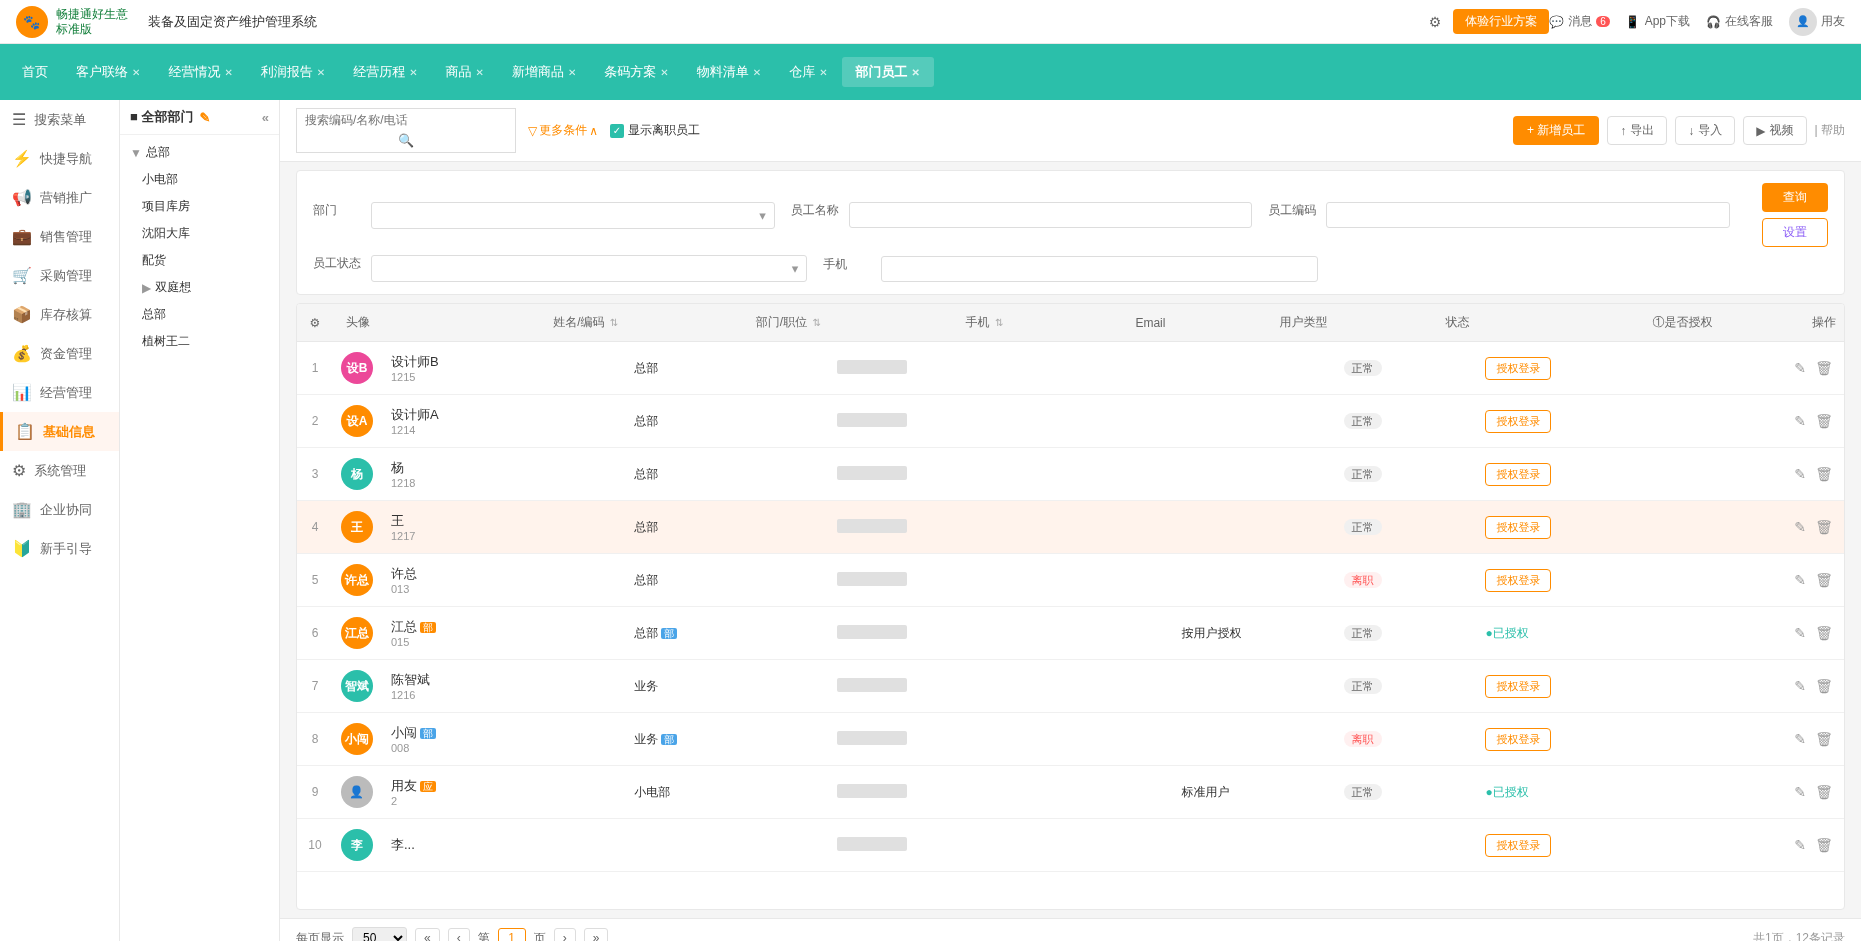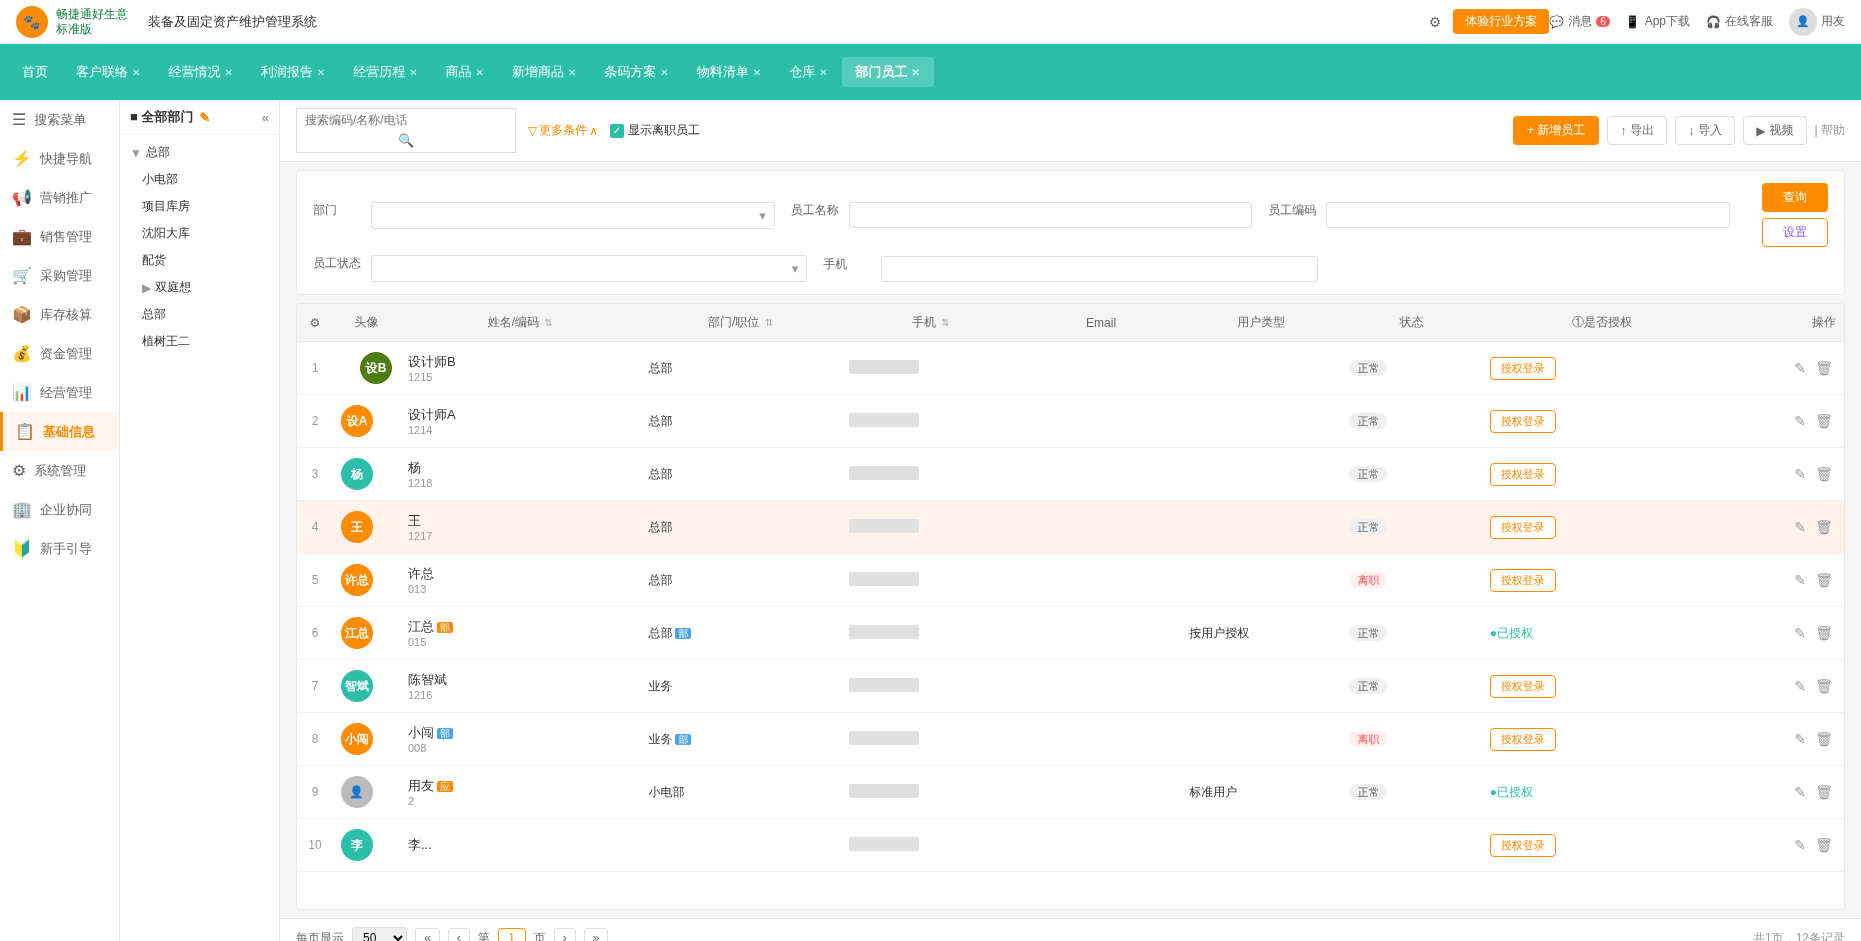--- a/index.html
+++ b/index.html
@@ -88,21 +88,21 @@
     }
     .form-select-wrap { display: flex; align-items: center; border: 1px solid #ddd; border-radius: 3px; padding: 5px 8px; flex: 1; justify-content: space-between; cursor: pointer; }
     .form-actions { display: flex; flex-direction: column; gap: 6px; margin-left: 16px; }
     .btn-search { background: #ff8c00; color: #fff; border: none; border-radius: 4px; padding: 6px 20px; font-size: 12px; cursor: pointer; }
     .btn-setting { background: #fff; color: #8b5cf6; border: 1px solid #ff8c00; border-radius: 4px; padding: 5px 20px; font-size: 12px; cursor: pointer; text-align: center; }
 
     
     .table-wrap { flex: 1; overflow-y: auto; background: #fff; margin: 0 16px 8px; border: 1px solid #e8e8e8; border-radius: 4px; }
     table { width: 100%; border-collapse: collapse; font-size: 12px; }
     thead tr { background: #f5f5f5; }
-    th { padding: 10px 8px; text-align: center; color: #666; font-weight: normal; border-bottom: 1px solid #e8e8e8; white-space: nowrap; }
+    th { padding: 10px 8px; text-align: right; color: #666; font-weight: normal; border-bottom: 1px solid #e8e8e8; white-space: nowrap; }
     td { padding: 10px 8px; border-bottom: 1px solid #f0f0f0; vertical-align: middle; }
     tr.row-highlight td { background: #fff3ec; }
     .avatar-circle {
       width: 32px; height: 32px; border-radius: 50%;
       display: flex; align-items: center; justify-content: center;
       color: #fff; font-size: 12px; font-weight: bold; flex-shrink: 0;
     }
     .name-code { display: flex; flex-direction: column; }
     .name-text { font-size: 13px; color: #333; }
     .code-text { font-size: 11px; color: #999; }
@@ -363,21 +363,21 @@
             <th class="col-usertype">用户类型</th>
             <th class="col-status">状态</th>
             <th class="col-auth">①是否授权</th>
             <th class="col-ops">操作</th>
           </tr>
         </thead>
         <tbody id="table-body">
         <tr>
     <td class="col-setting" style="text-align:center;color:#999;">1</td>
     <td class="col-avatar" style="text-align:center;">
-      <div class="avatar-circle" style="background:#4d7c0f;margin-left:19px;">设B</div>
+      <div class="avatar-circle" style="background:#ec4899;">设B</div>
     </td>
     <td class="col-name">
       <div class="name-code">
         <span class="name-text">设计师B</span>
         <span class="code-text">1215</span>
       </div>
     </td>
     <td class="col-dept">总部</td>
     <td class="col-phone">
       <span class="phone-blur"></span>

